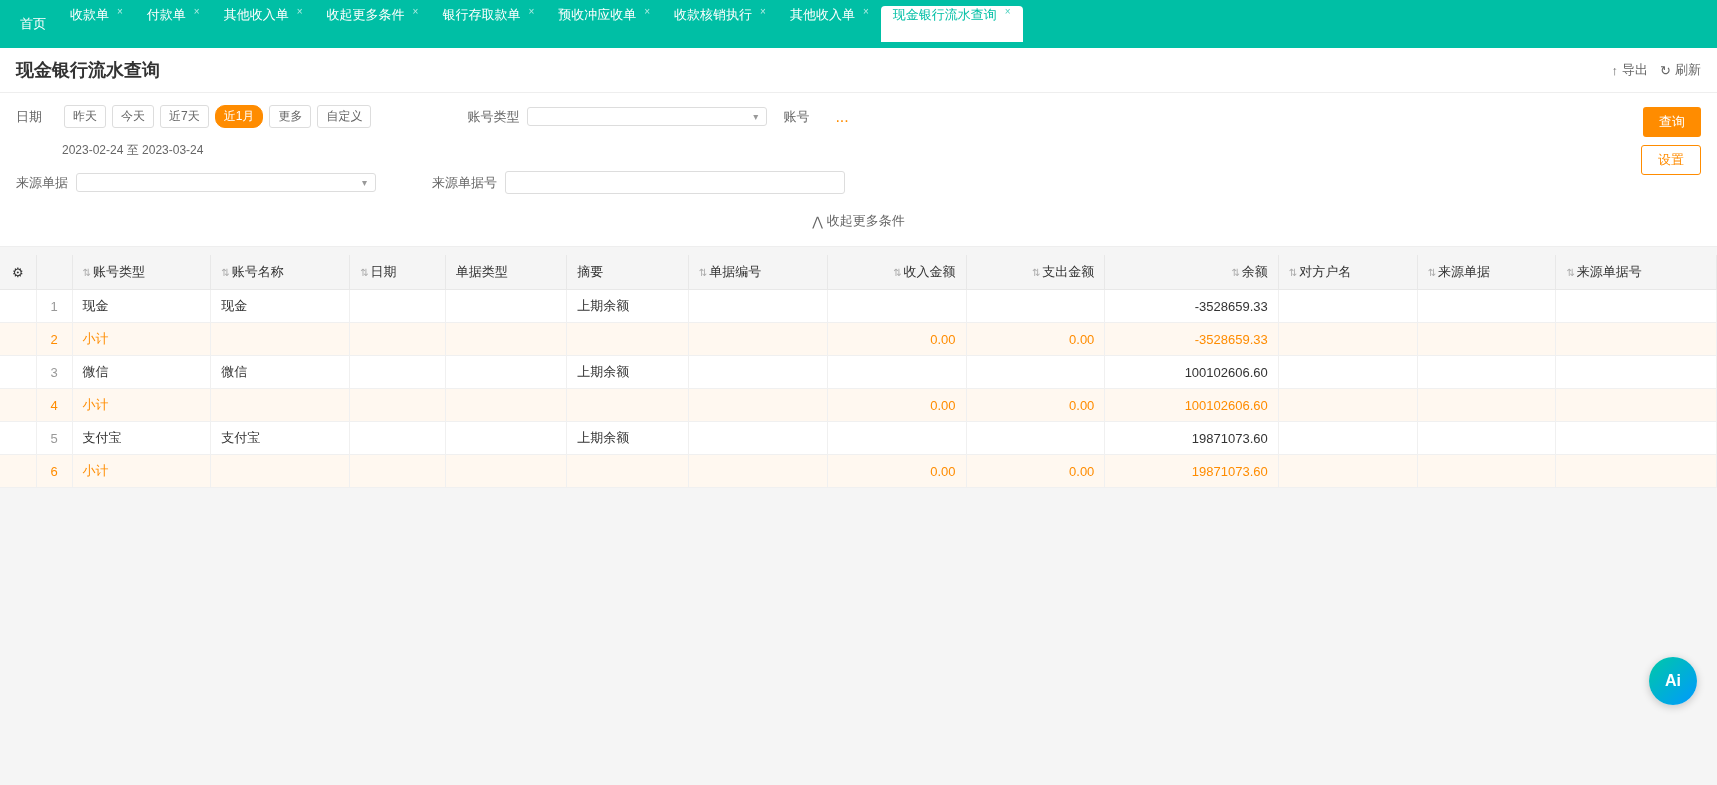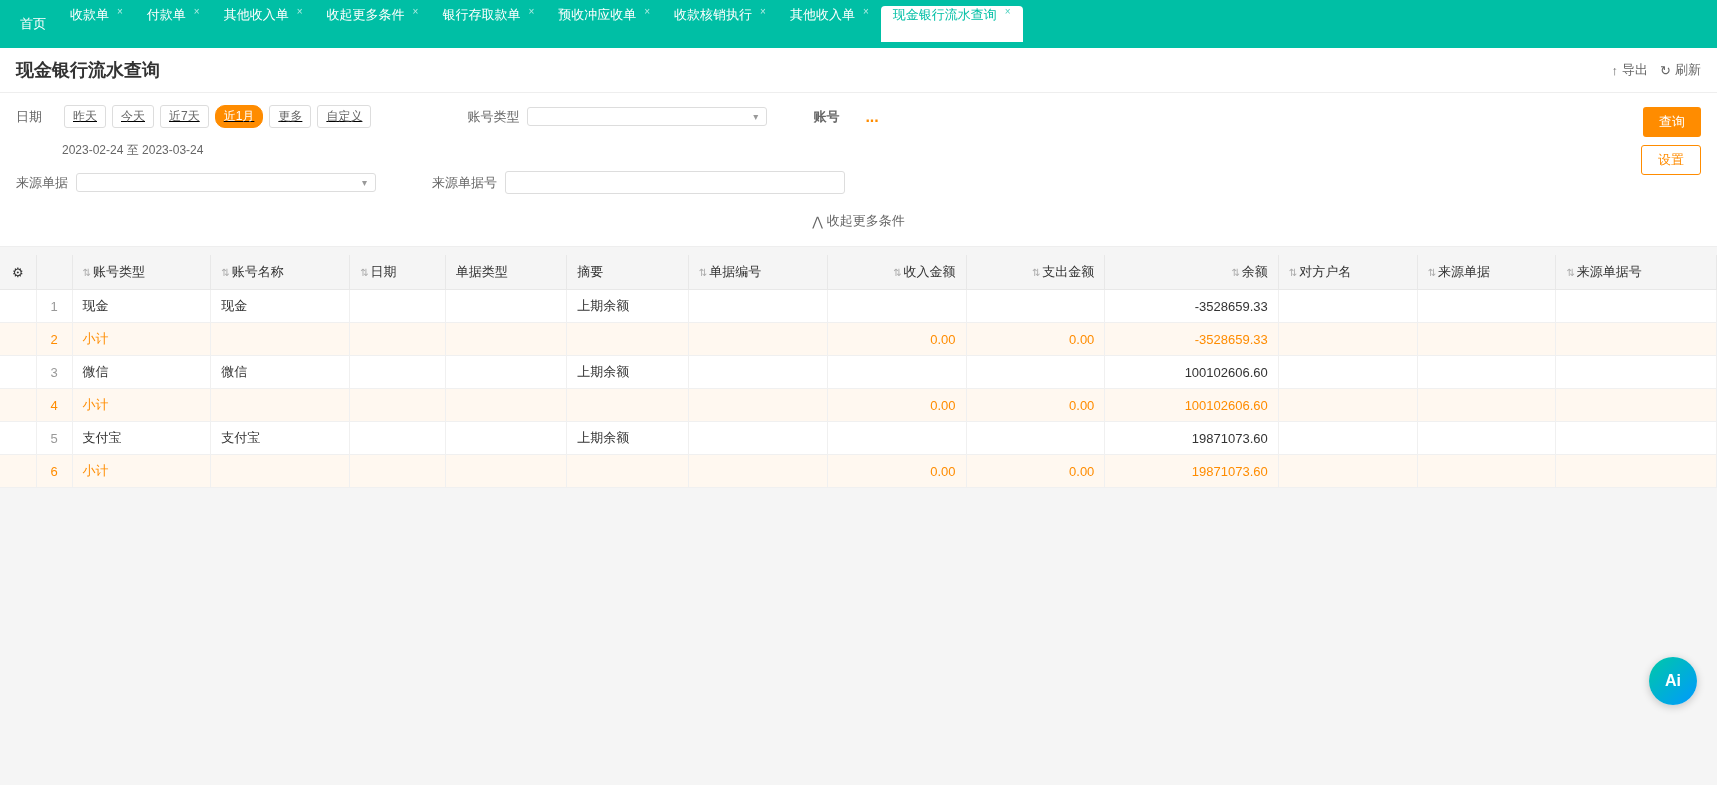--- a/index.html
+++ b/index.html
@@ -92,21 +92,20 @@
     }
     .filter-label {
       color: #666;
       white-space: nowrap;
       min-width: 40px;
     }
     .date-shortcuts {
       display: flex;
       align-items: flex-end;
       gap: 6px;
-      text-decoration: underline;
     }
     .date-btn {
       padding: 2px 8px;
       border: 1px solid #ddd;
       border-radius: 3px;
       cursor: pointer;
       color: #666;
       font-size: 12px;
       background: #fff;
     }
@@ -326,21 +325,21 @@
         </div>
 
         <div class="filter-group" style="margin-left: 80px;">
           <span class="filter-label">账号类型</span>
           <div class="filter-select" style="min-width:240px;">
             <span></span>
             <span class="arrow">▾</span>
           </div>
         </div>
 
-        <div class="filter-group" style="margin-left:30px;font-weight:bold;">
+        <div class="filter-group" style="">
           <span class="filter-label">账号</span>
           <span class="dots-btn">...</span>
         </div>
       </div>
 
       <div style="padding-left: 42px; margin-bottom:4px;">
         <span class="date-range-text">2023-02-24 至 2023-03-24</span>
       </div>
 
       <div class="filter-row" style="margin-top:4px;">

